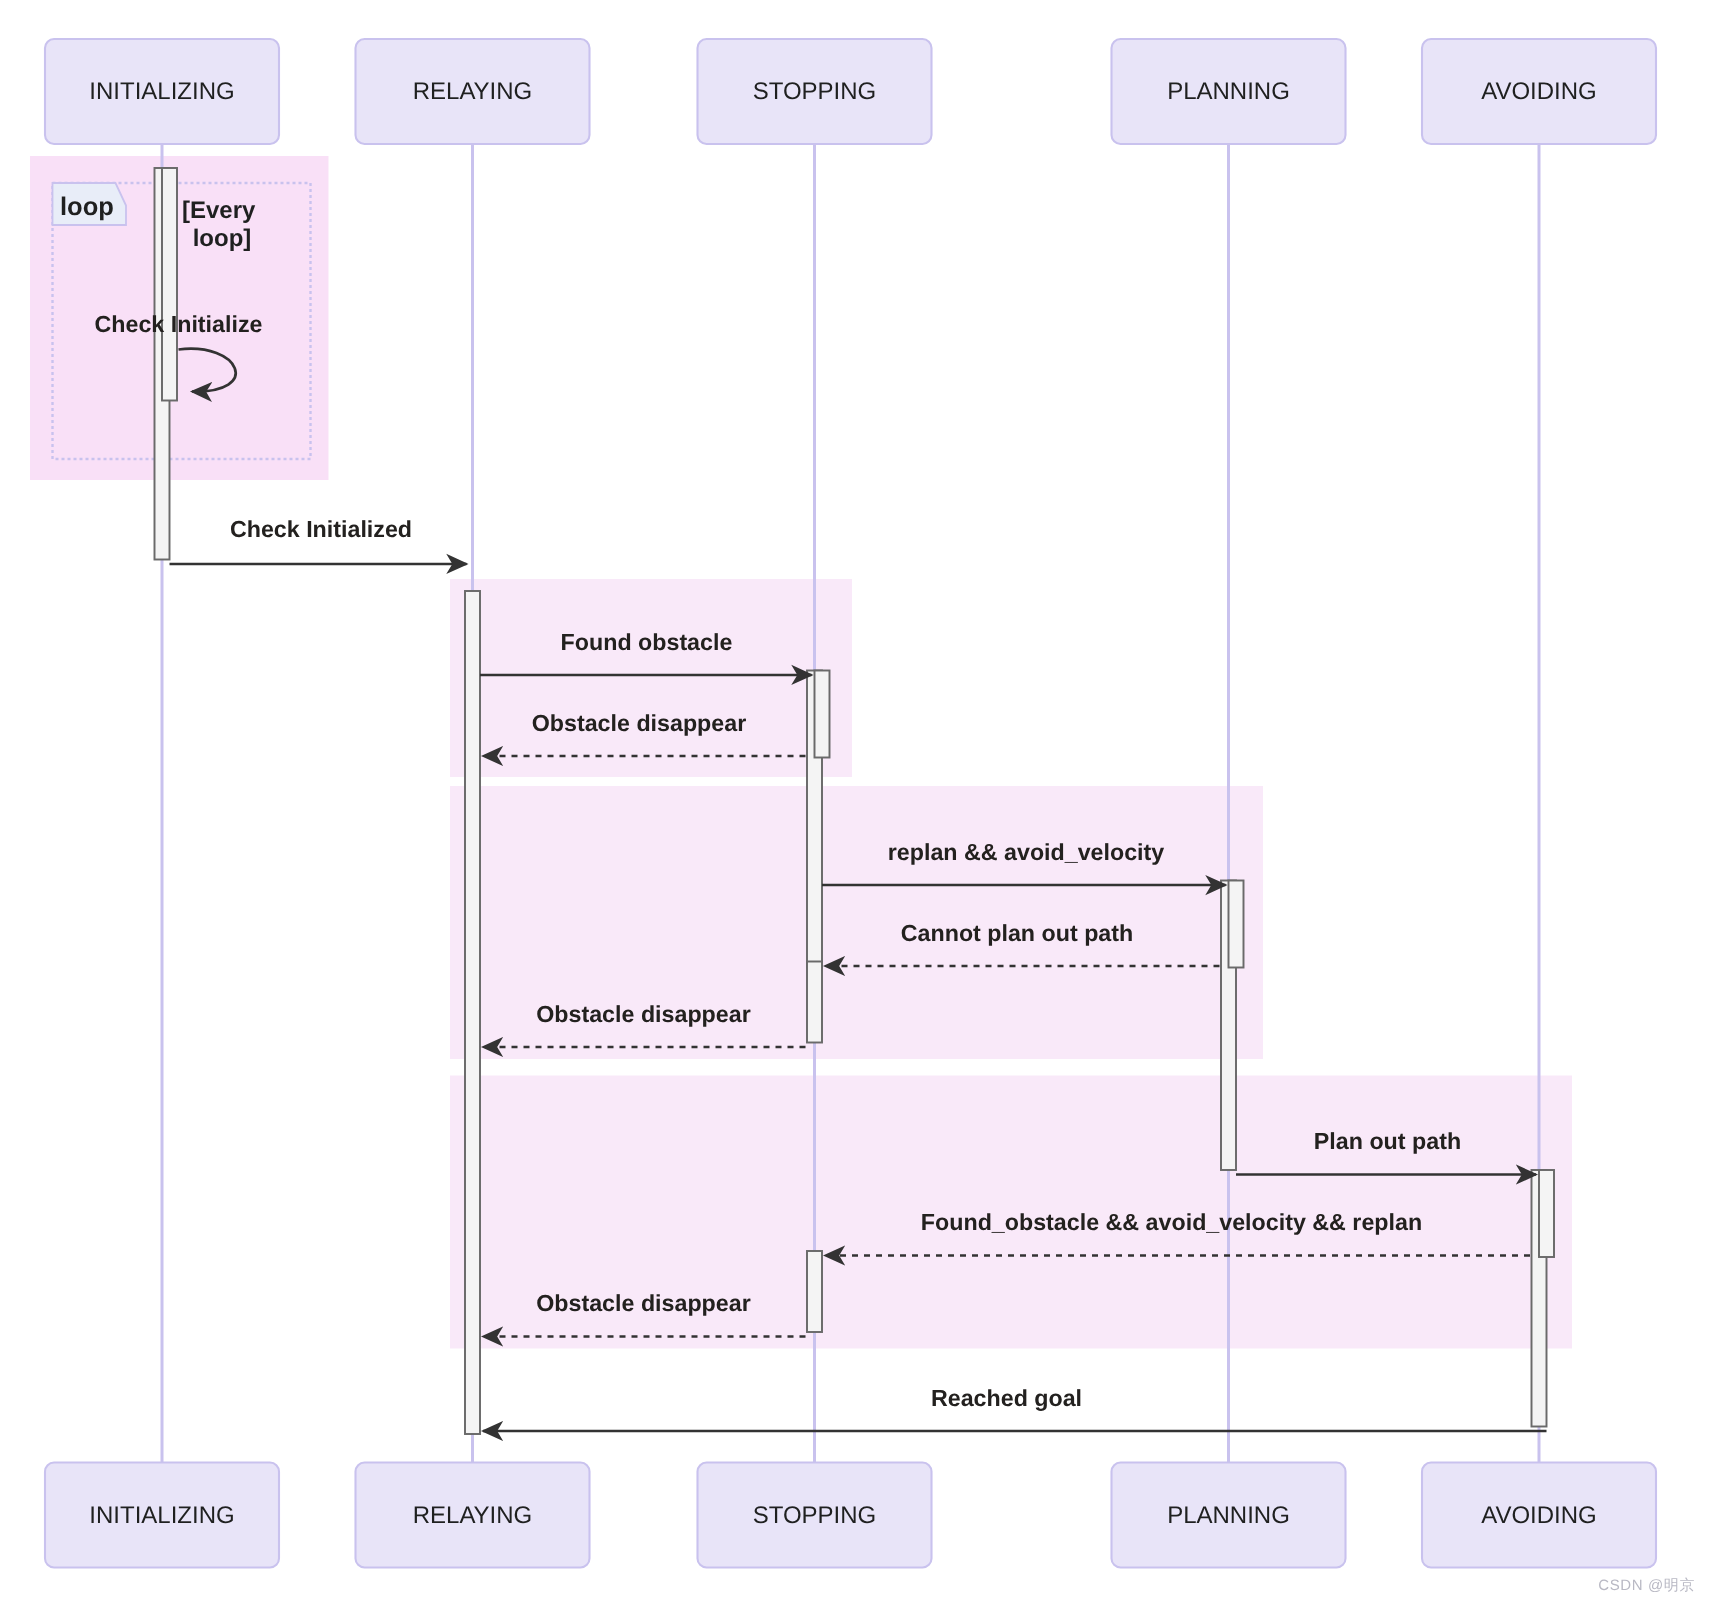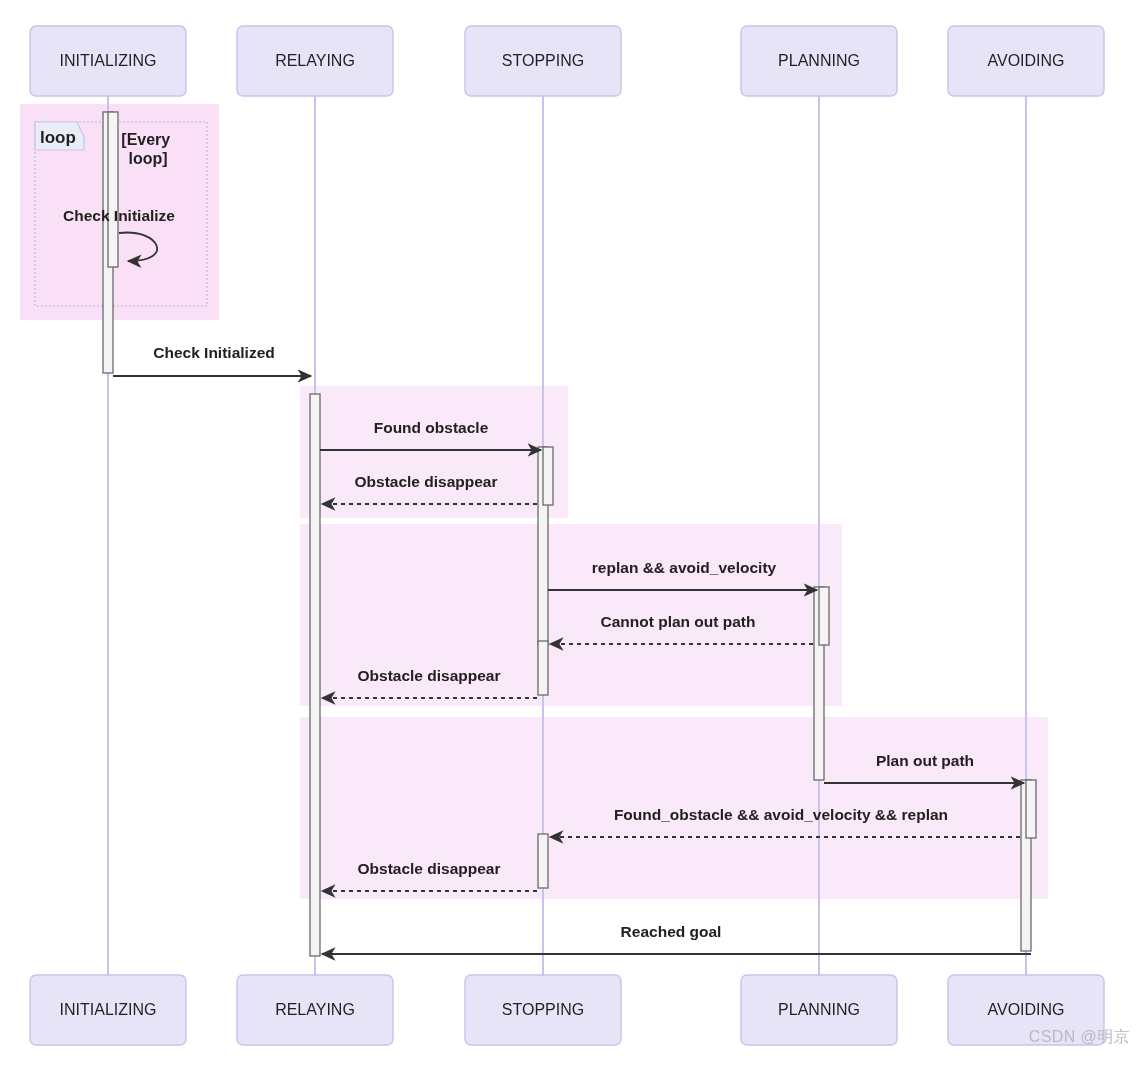--- a/index.html
+++ b/index.html
@@ -99,23 +99,23 @@
     text-anchor: middle;
   }
   .self-loop-path {
     fill: none;
     stroke: #333333;
     stroke-width: 1.8;
   }
   .watermark {
     position: absolute;
     right: 12px;
-    bottom: 24px;
-    font-family: "Liberation Sans", sans-serif;
-    font-size: 16px;
+    bottom: 8px;
+    font-family: "Liberation Sans", sans-serif;
+    font-size: 10px;
     color: #b9b9c4;
     letter-spacing: 0.4px;
     user-select: none;
   }
 </style>
 </head>
 <body>
 
 <div id="diagram-root">
 

